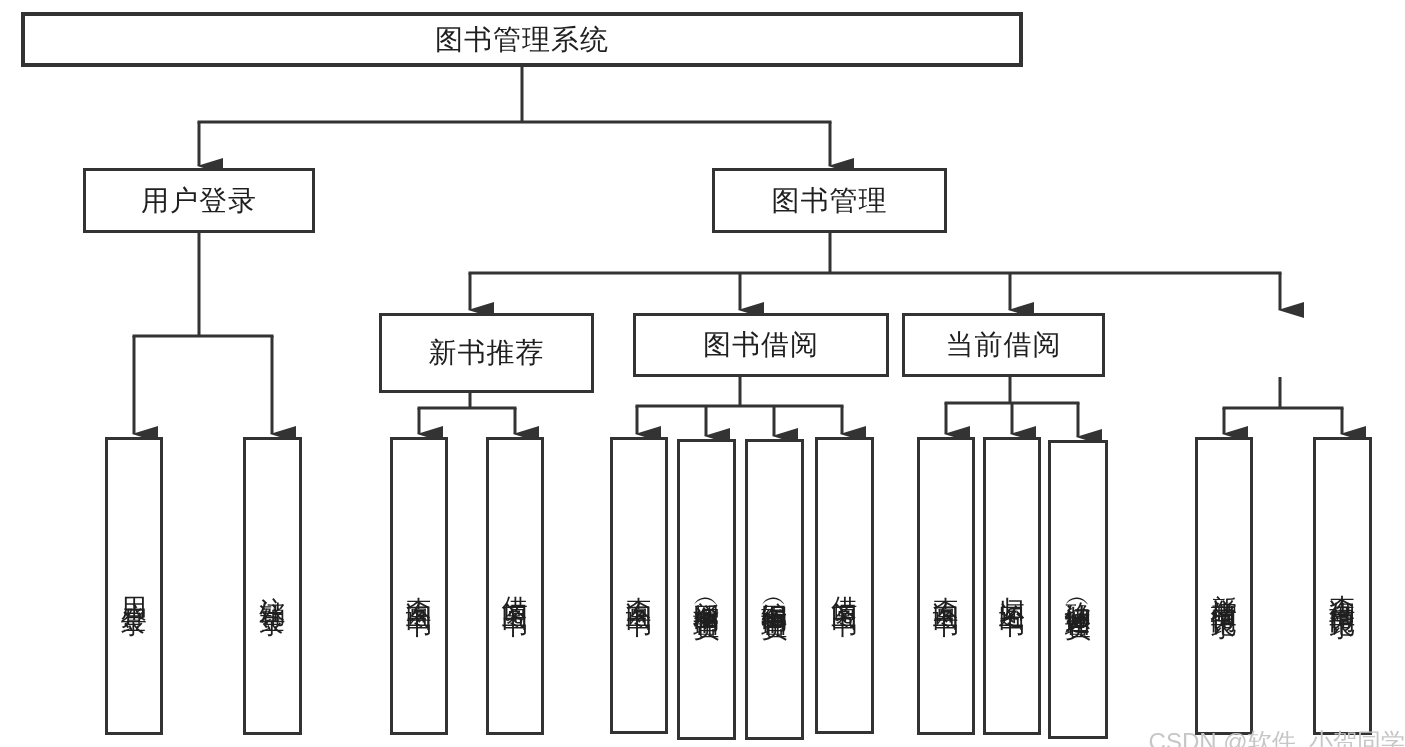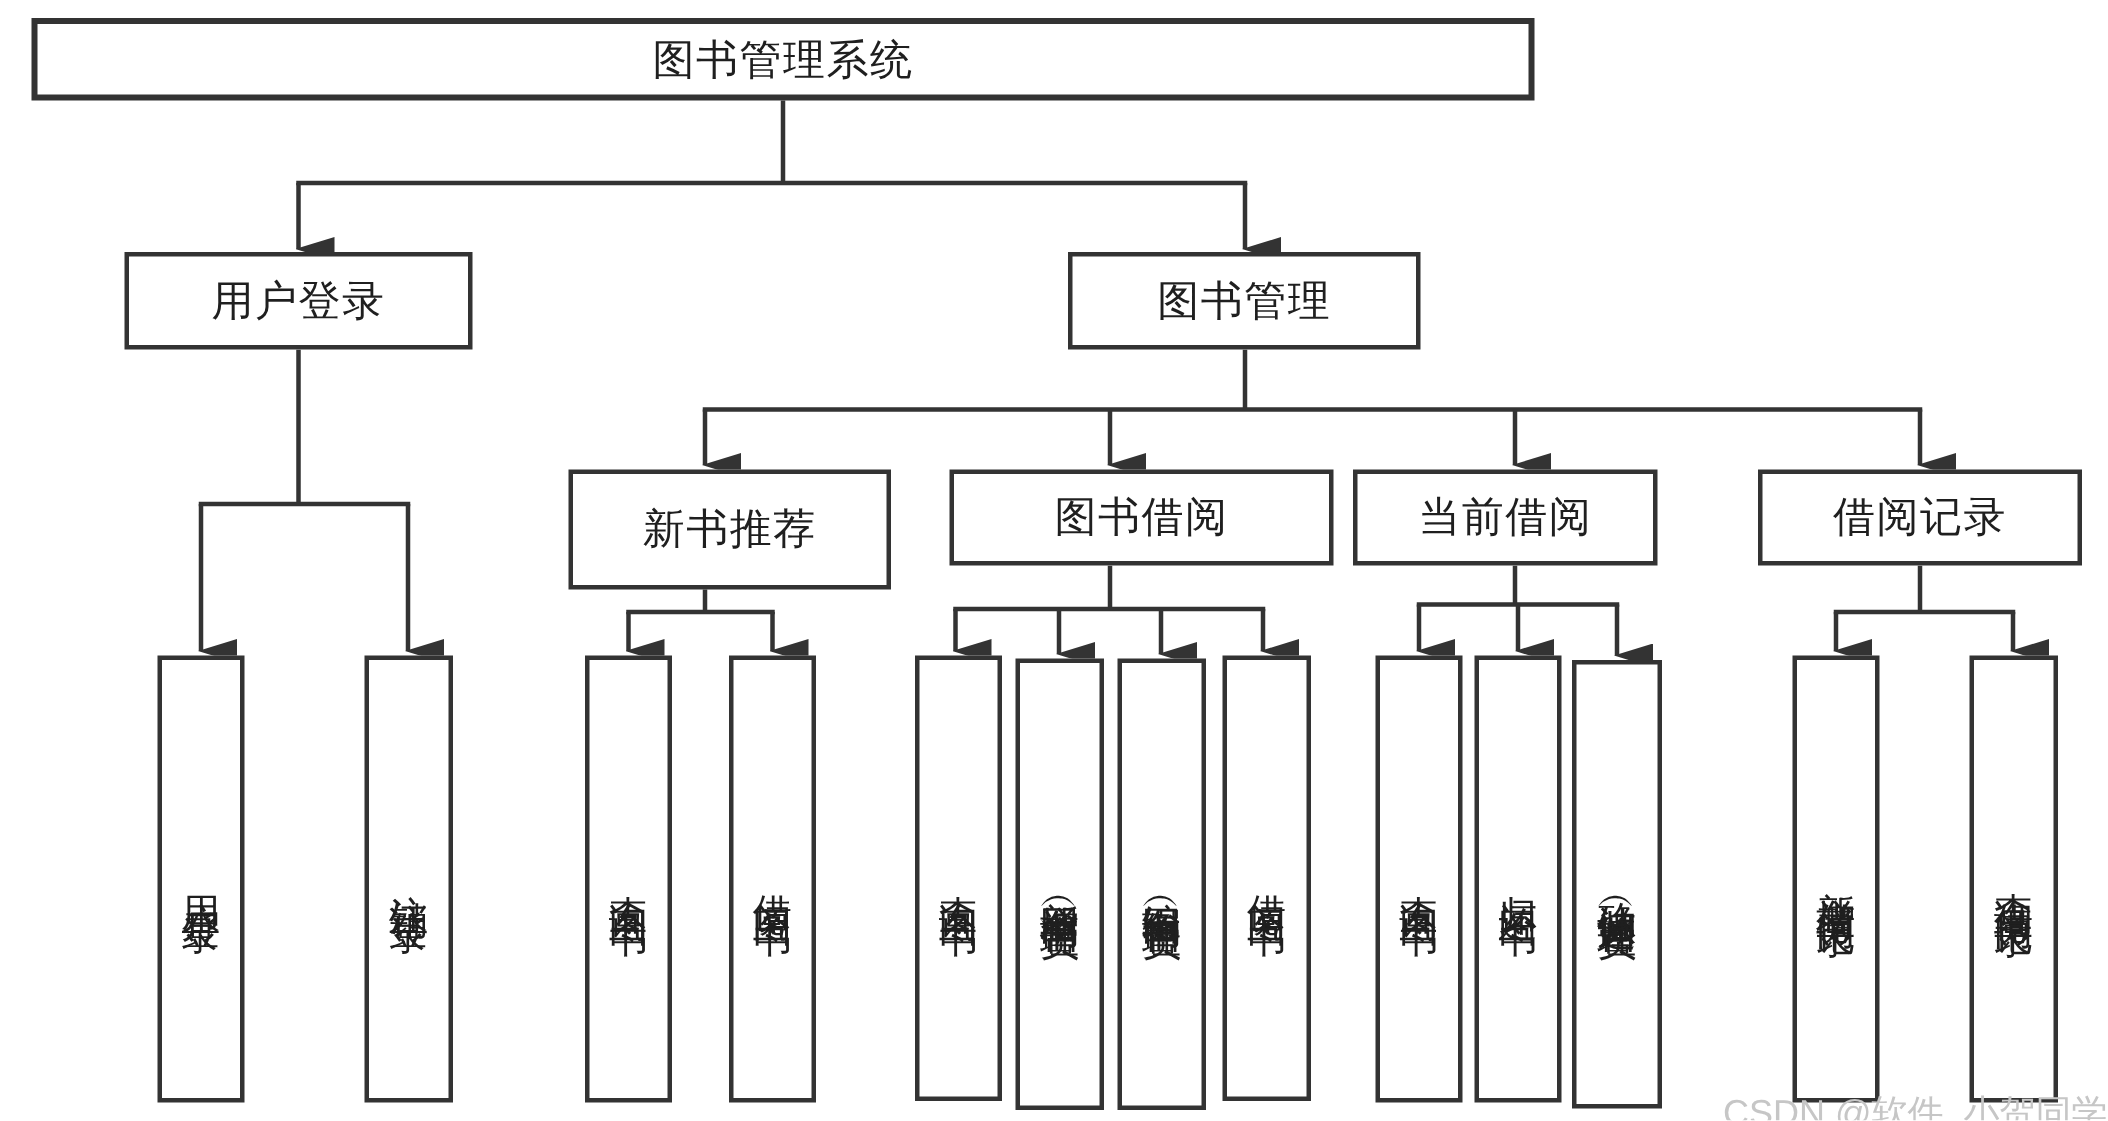--- a/index.html
+++ b/index.html
@@ -91,21 +91,20 @@
   </svg>
 
   <div class="hbox root" style="left:21px;top:12px;width:1002px;height:55px;">图书管理系统</div>
 
   <div class="hbox" style="left:83px;top:168px;width:232px;height:65px;">用户登录</div>
   <div class="hbox" style="left:712px;top:168px;width:235px;height:65px;">图书管理</div>
 
   <div class="hbox" style="left:379px;top:313px;width:215px;height:80px;">新书推荐</div>
   <div class="hbox" style="left:633px;top:313px;width:256px;height:64px;">图书借阅</div>
   <div class="hbox" style="left:902px;top:313px;width:203px;height:64px;">当前借阅</div>
-  <div class="hbox" style="left:1172px;top:313px;width:216px;height:64px;">借阅记录</div>
 
   <div class="vbox" style="left:105px;top:437px;width:58px;height:298px;">用户登录</div>
   <div class="vbox" style="left:243px;top:437px;width:59px;height:298px;">注销登录</div>
 
   <div class="vbox" style="left:390px;top:437px;width:58px;height:298px;">查询图书</div>
   <div class="vbox" style="left:486px;top:437px;width:58px;height:298px;">借阅图书</div>
 
   <div class="vbox" style="left:610px;top:437px;width:58px;height:297px;">查询图书</div>
   <div class="vbox" style="left:677px;top:439px;width:59px;height:301px;letter-spacing:2px;">新增图书（管理员）</div>
   <div class="vbox" style="left:745px;top:439px;width:59px;height:301px;letter-spacing:2px;">编辑图书（管理员）</div>

